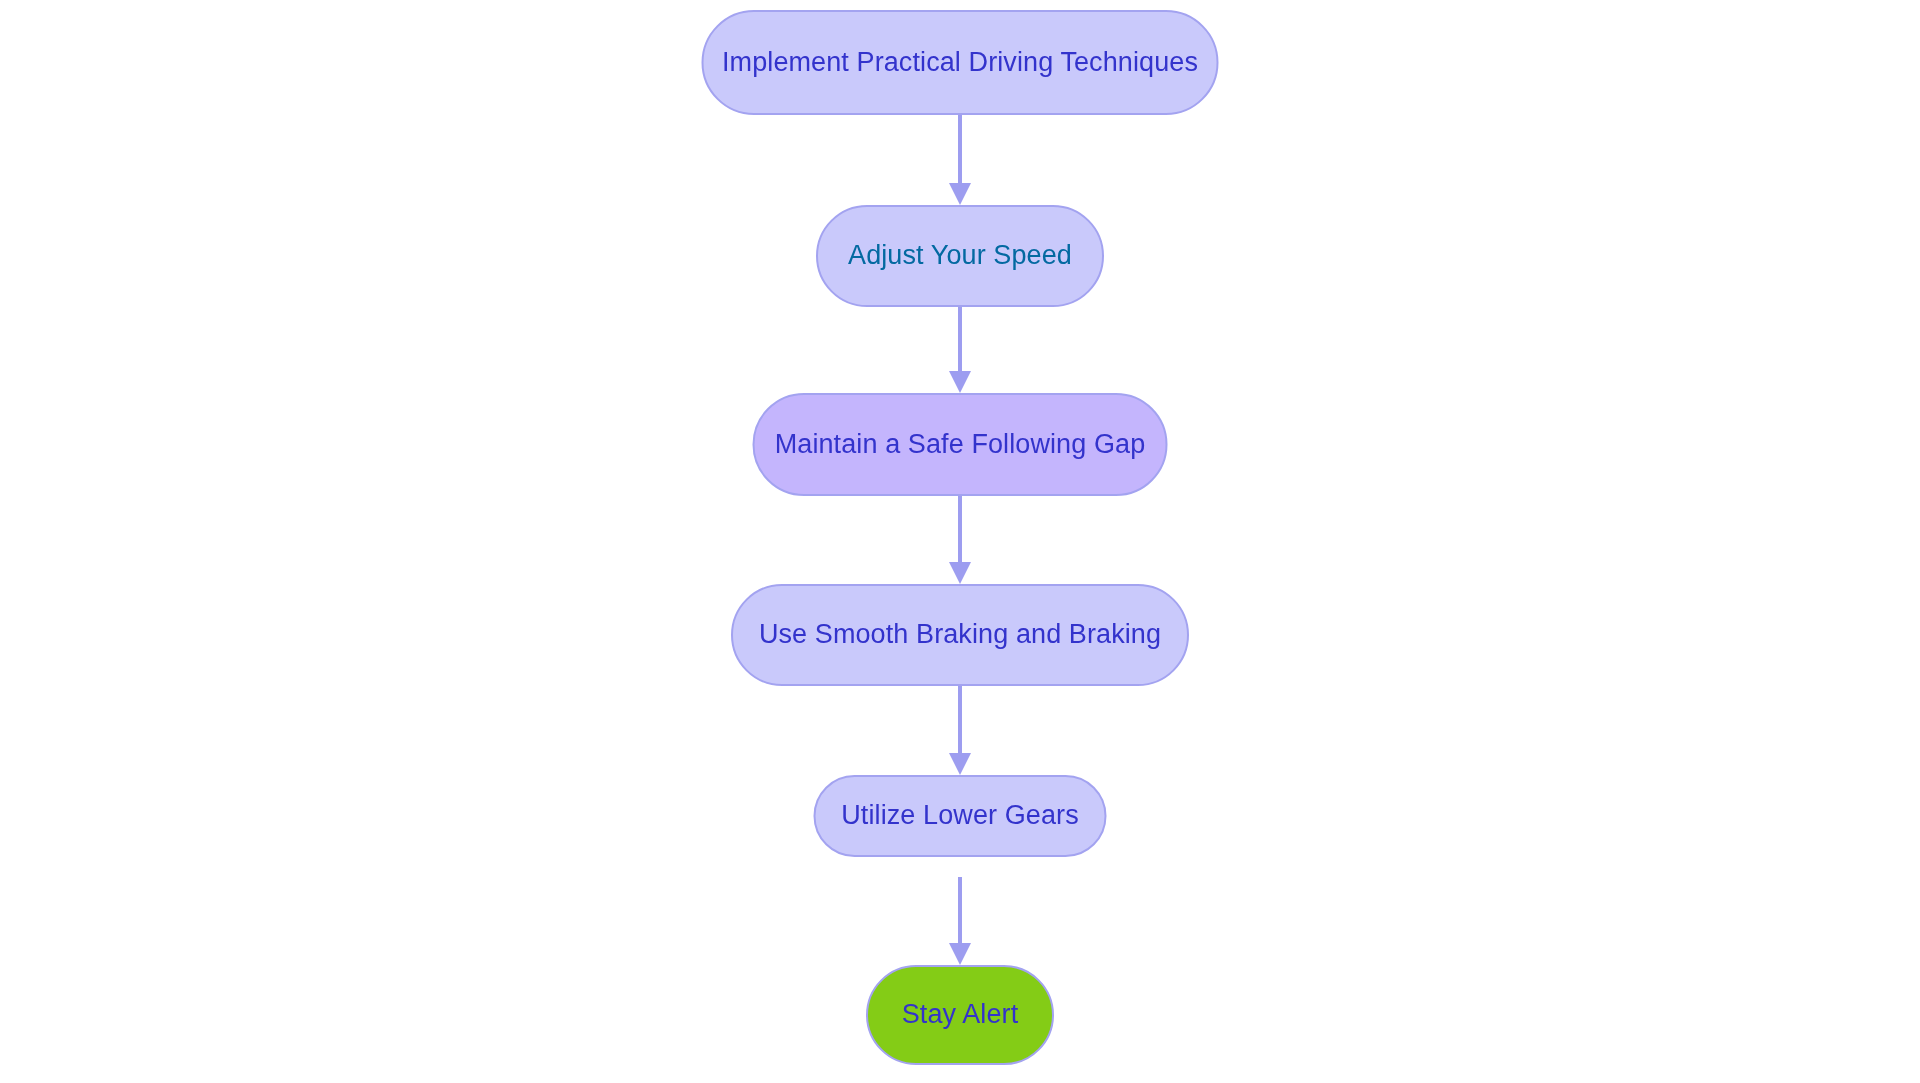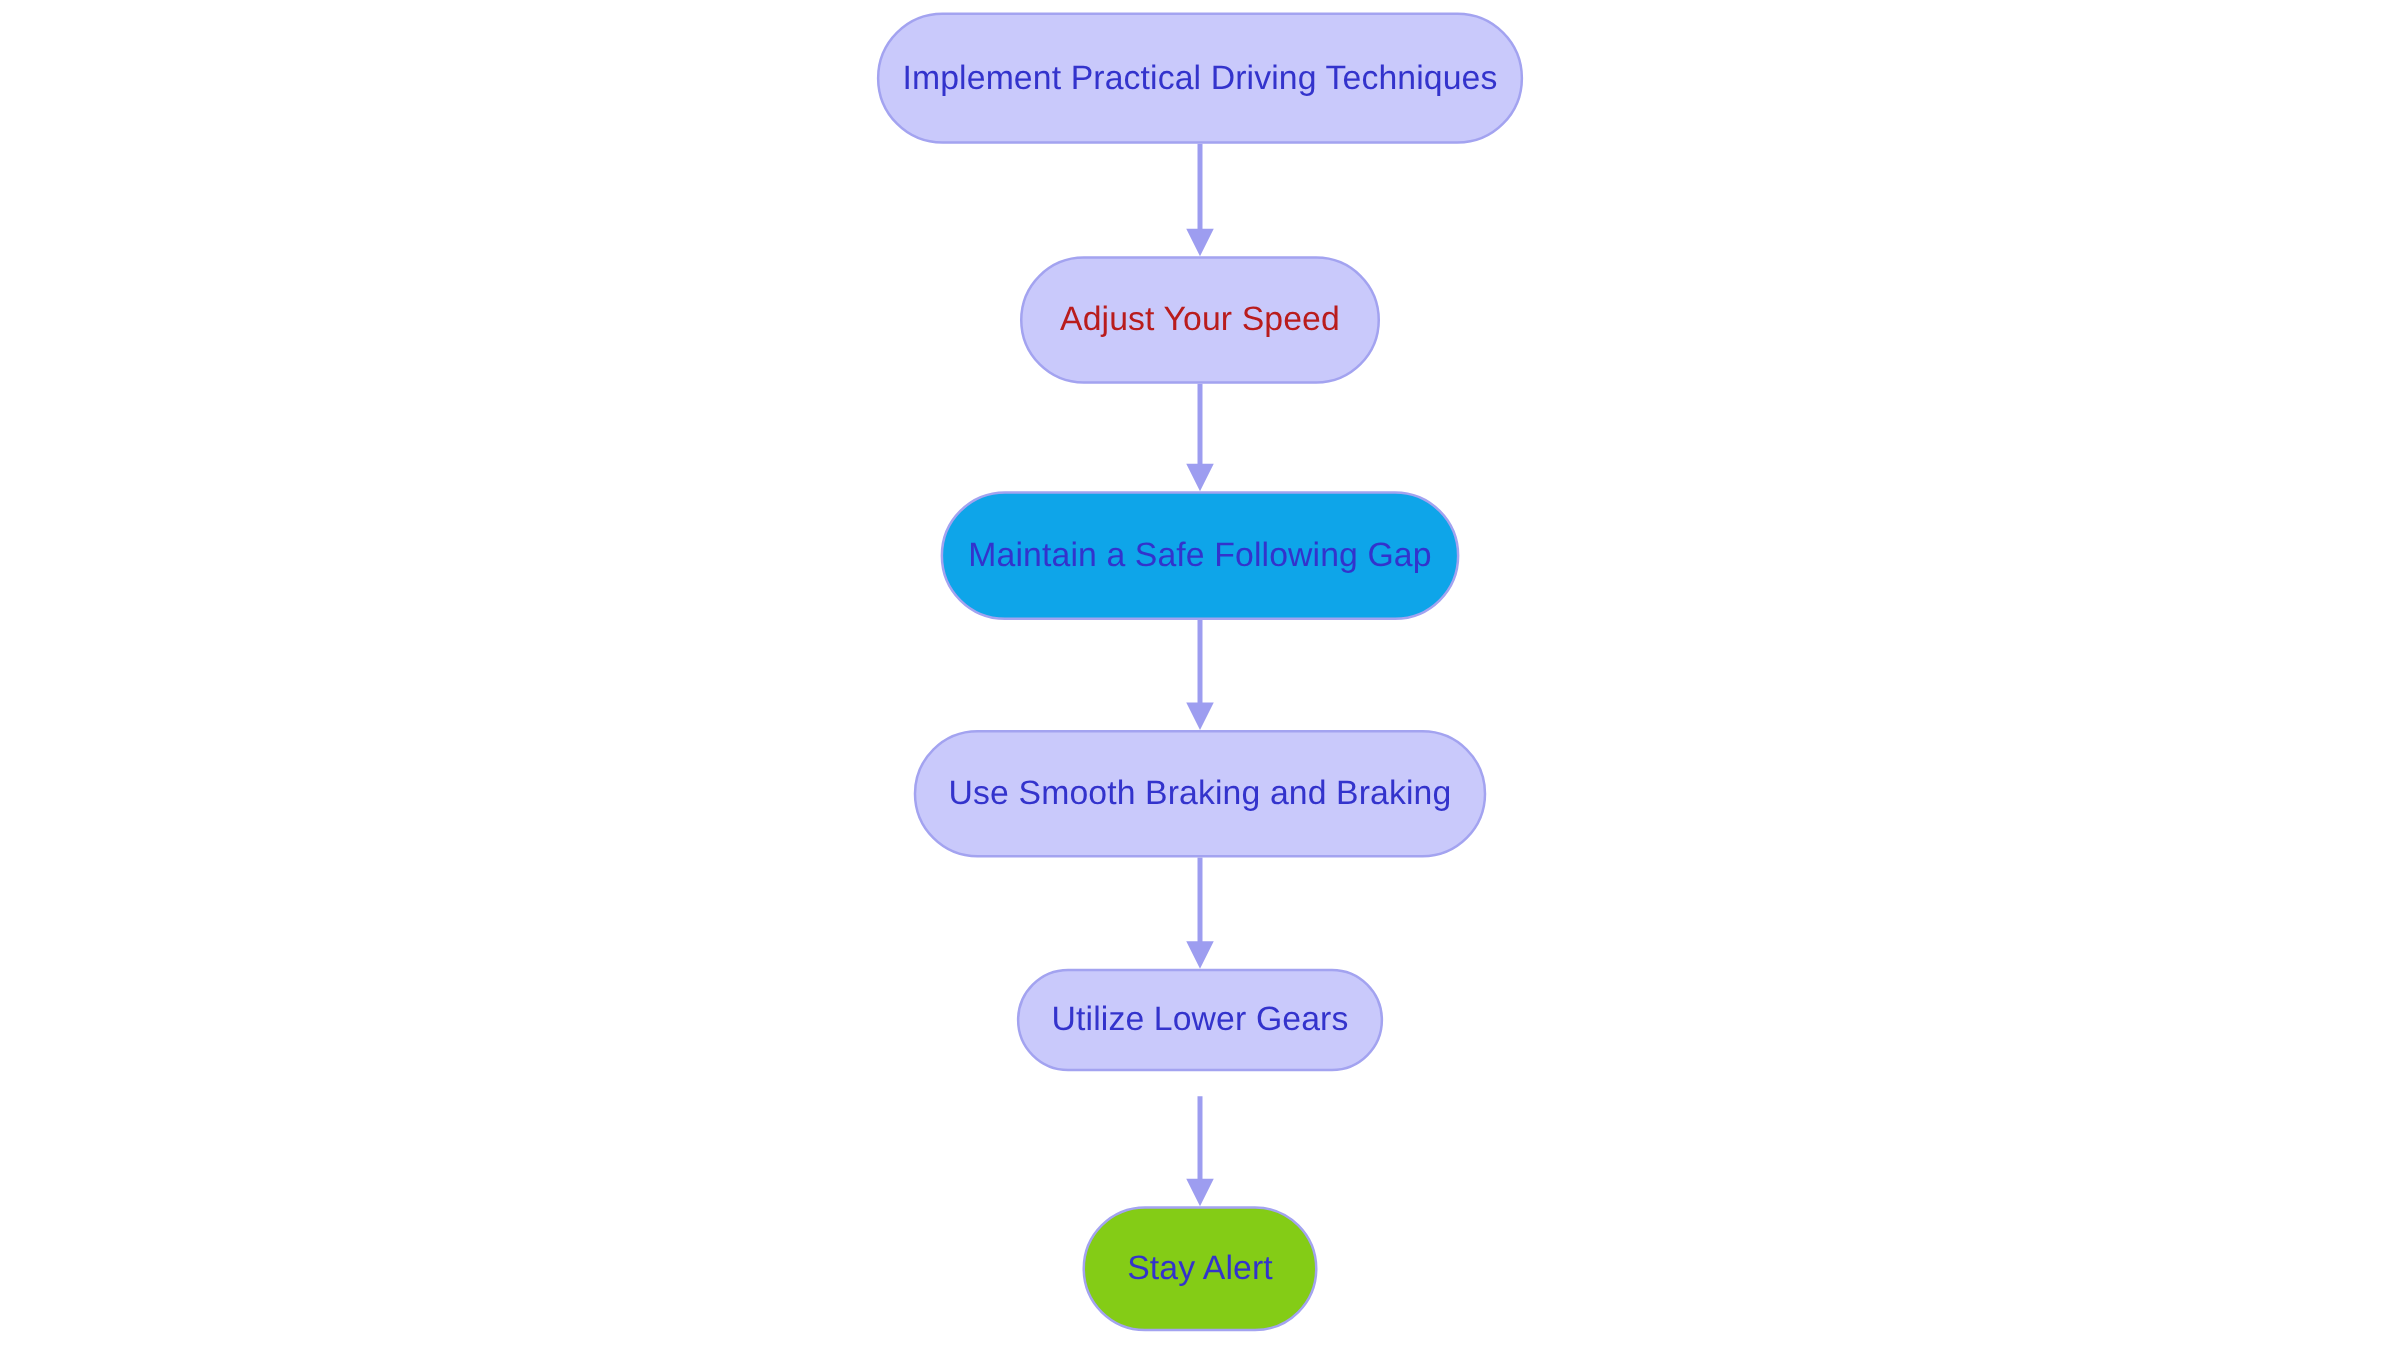--- a/index.html
+++ b/index.html
@@ -77,24 +77,24 @@
       </g>
   </svg>
 
   <div id="node-layer">
 
     <div class="flow-node" id="fn-0" style="left: 960px; top: 10px; width: 517px; height: 105px; background: rgb(201, 201, 251); border-color: rgb(163, 163, 240);">
       <span class="flow-node-label" style="color: rgb(51, 51, 204);">Implement Practical Driving Techniques</span>
     </div>
 
     <div class="flow-node" id="fn-1" style="left: 960px; top: 205px; width: 288px; height: 102px; background: rgb(201, 201, 251); border-color: rgb(163, 163, 240);">
-      <span class="flow-node-label" style="color: #b91c1c;">Adjust Your Speed</span>
+      <span class="flow-node-label" style="color: #0369a1;">Adjust Your Speed</span>
     </div>
 
-    <div class="flow-node" id="fn-2" style="left: 960px; top: 393px; width: 415px; height: 103px; background: #0ea5e9; border-color: rgb(163, 163, 240);">
+    <div class="flow-node" id="fn-2" style="left: 960px; top: 393px; width: 415px; height: 103px; background: #c4b5fd; border-color: rgb(163, 163, 240);">
       <span class="flow-node-label" style="color: rgb(51, 51, 204);">Maintain a Safe Following Gap</span>
     </div>
 
     <div class="flow-node" id="fn-3" style="left: 960px; top: 584px; width: 458px; height: 102px; background: rgb(201, 201, 251); border-color: rgb(163, 163, 240);">
       <span class="flow-node-label" style="color: rgb(51, 51, 204);">Use Smooth Braking and Braking</span>
     </div>
 
     <div class="flow-node" id="fn-4" style="left: 960px; top: 775px; width: 293px; height: 82px; background: rgb(201, 201, 251); border-color: rgb(163, 163, 240);">
       <span class="flow-node-label" style="color: rgb(51, 51, 204);">Utilize Lower Gears</span>
     </div>

